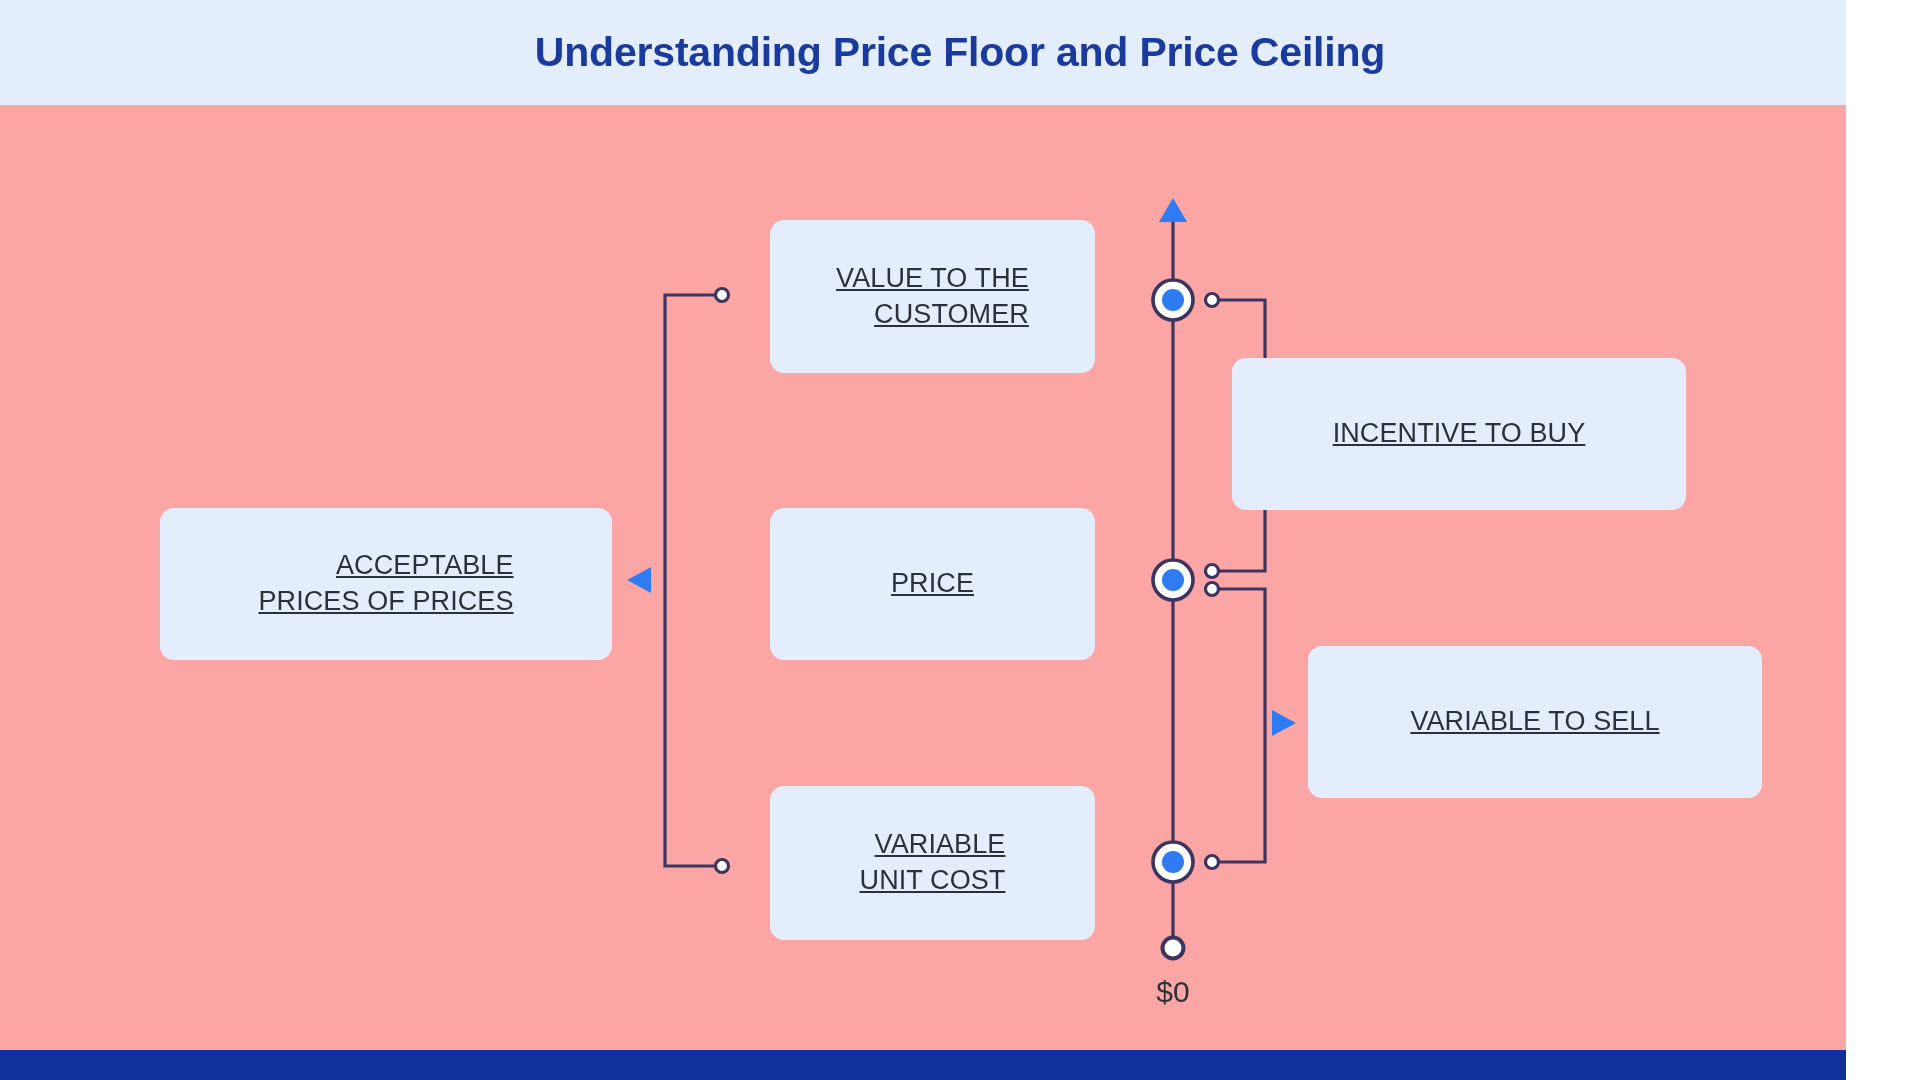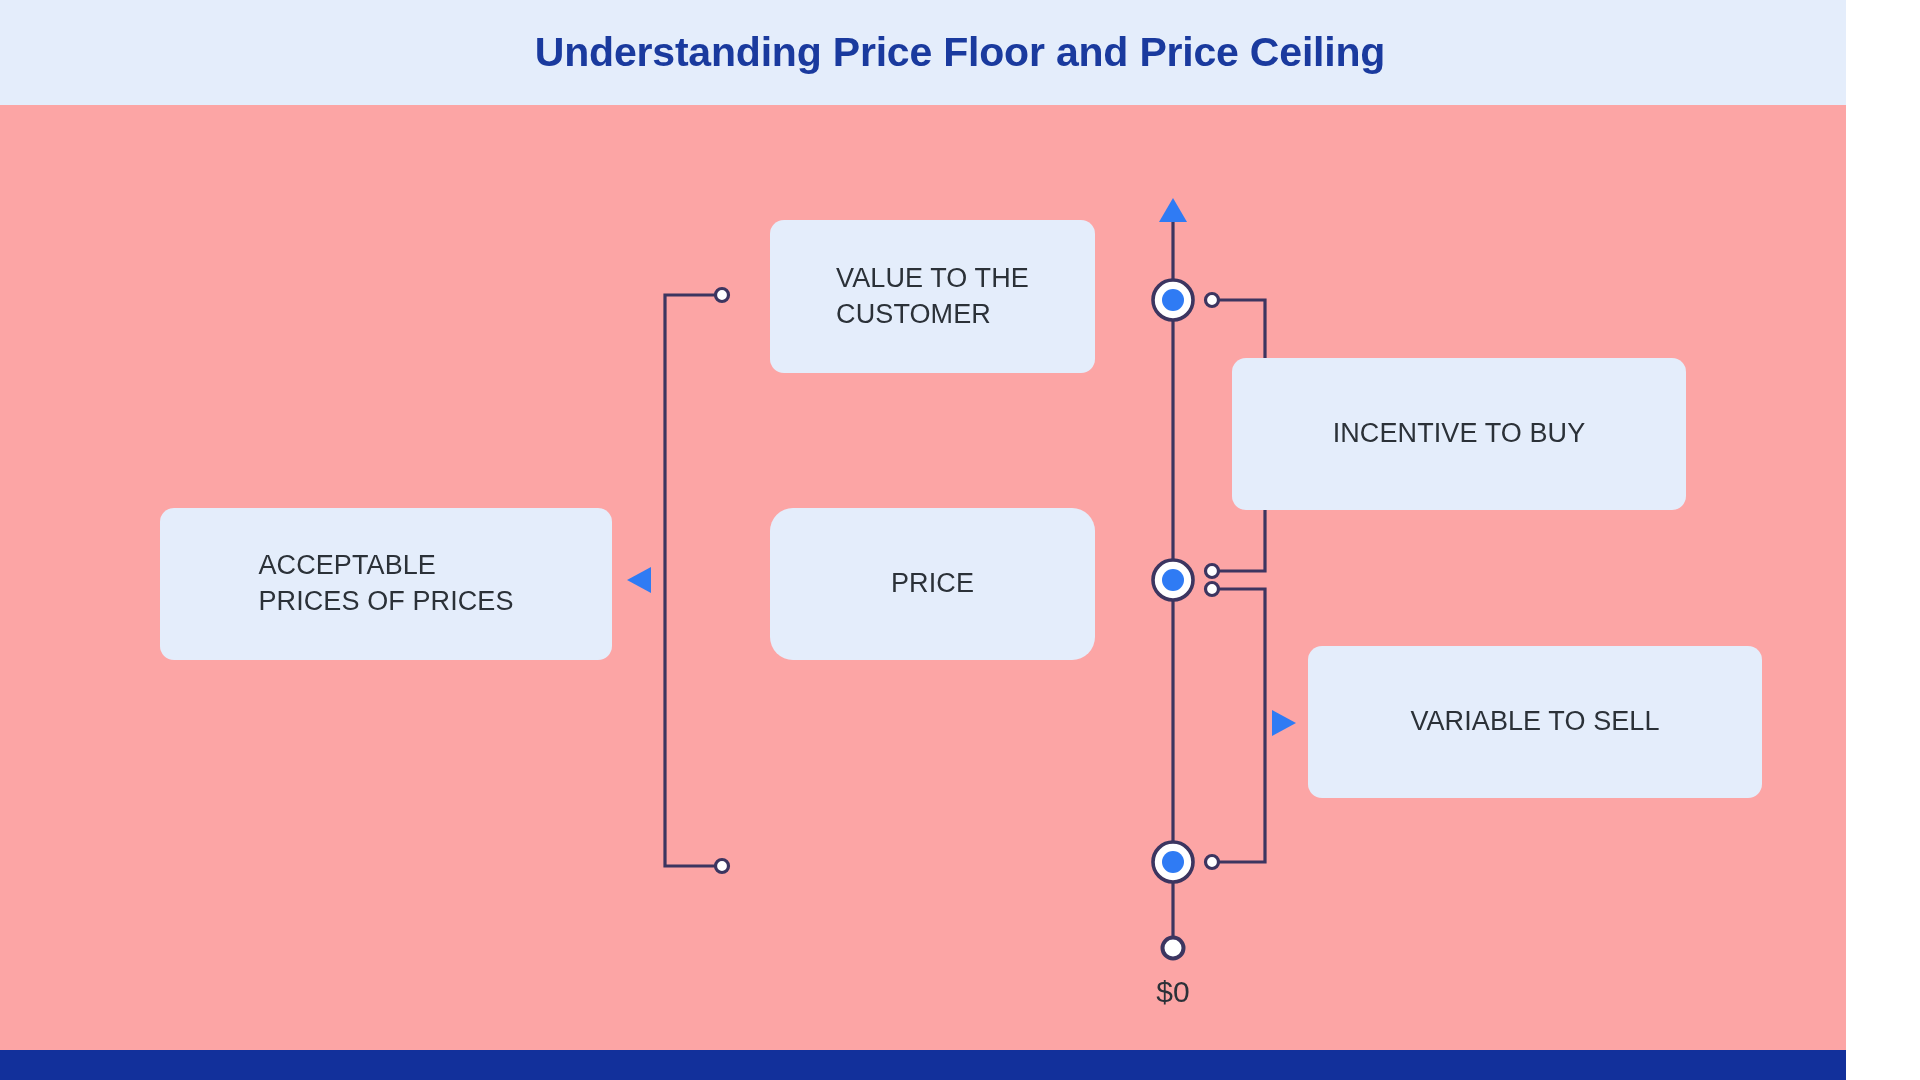--- a/index.html
+++ b/index.html
@@ -55,34 +55,35 @@
   }
 
   
   .box {
     position: absolute;
     background: #e4edfb;
     border-radius: 14px;
     display: flex;
     align-items: center;
     justify-content: center;
-    text-align: left;
+    text-align: right;
     color: #2b3138;
     font-size: 27px;
     font-weight: 500;
     line-height: 1.32;
     letter-spacing: 0.1px;
     box-sizing: border-box;
     padding: 17px 14px;
     white-space: pre-line;
+    text-decoration: underline;
   }
 
   .box-acceptable   { left: 160px;  top: 508px; width: 452px; height: 152px; }
   .box-value        { left: 770px;  top: 220px; width: 325px; height: 153px; }
-  .box-price        { left: 770px;  top: 508px; width: 325px; height: 152px; border-radius: 23px; }
+  .box-price        { left: 770px;  top: 508px; width: 325px; height: 152px; }
   .box-varcost      { left: 770px;  top: 786px; width: 325px; height: 154px; }
   .box-buy          { left: 1232px; top: 358px; width: 454px; height: 152px; }
   .box-sell         { left: 1308px; top: 646px; width: 454px; height: 152px; }
 
   
   .wires {
     position: absolute;
     left: 0;
     top: 0;
     width: 1920px;
@@ -161,20 +162,22 @@
   </svg>
 
   <div class="box box-acceptable">ACCEPTABLE
 PRICES OF PRICES</div>
 
   <div class="box box-value">VALUE TO THE
 CUSTOMER</div>
 
   <div class="box box-price">PRICE</div>
 
+  <div class="box box-varcost">VARIABLE
+UNIT COST</div>
 
   <div class="box box-buy">INCENTIVE TO BUY</div>
 
   <div class="box box-sell">VARIABLE TO SELL</div>
 
   <div class="axis-zero">$0</div>
 
   <div class="bottom-bar"></div>
 
 </div>

